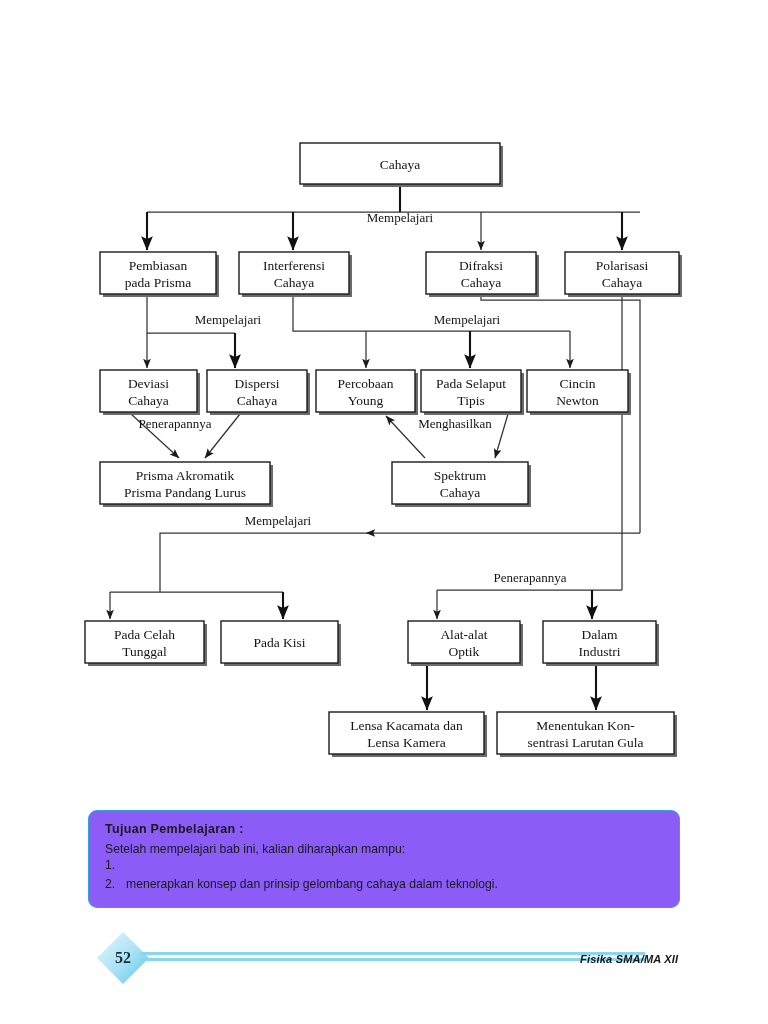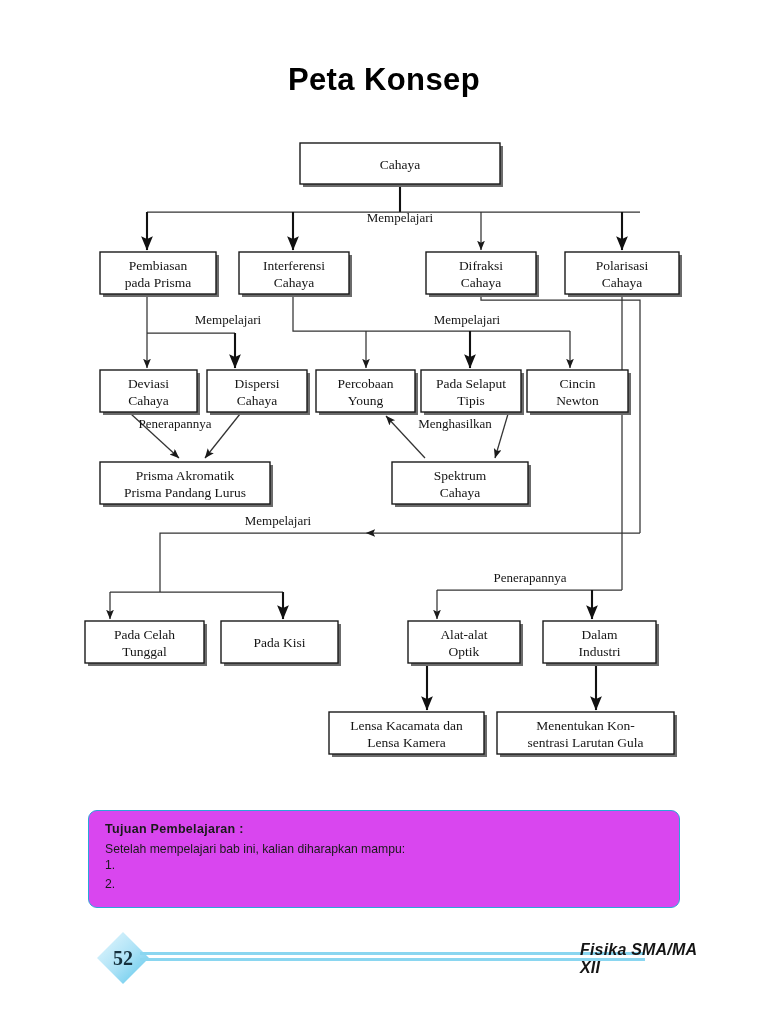--- a/index.html
+++ b/index.html
@@ -41,21 +41,21 @@
     fill:#141414;
     text-anchor:middle;
   }
 
   
   .objective-box{
     position:absolute;
     left:88px;top:810px;
     width:592px;
     box-sizing:border-box;
-    background:#d946ef;
+    background:#8b5cf6;
     border:1.6px solid #2ba6d9;
     border-radius:9px;
     padding:11px 16px 13px 16px;
     font-family:"Liberation Sans", sans-serif;
     color:#1a1a1a;
   }
   .objective-title{
     font-weight:bold;font-size:12.5px;
     margin-bottom:6px;letter-spacing:0.3px;
   }
@@ -70,38 +70,37 @@
   
   .footer{position:absolute;left:0;top:925px;width:768px;height:70px;}
   .page-badge{
     position:absolute;left:96px;top:6px;
     width:54px;height:54px;
   }
   .page-num{
     position:absolute;left:96px;top:6px;width:54px;height:54px;
     display:flex;align-items:center;justify-content:center;
     font-family:"Liberation Serif", serif;
-    font-weight:bold;font-size:20px;color:#15303d;
+    font-weight:bold;font-size:16px;color:#15303d;
   }
   .rule{position:absolute;left:140px;top:25px;width:505px;height:15px;}
   .footer-label{
-    position:absolute;left:580px;top:16px;width:130px;
+    position:absolute;left:580px;top:28px;width:130px;
     font-family:"Liberation Sans", sans-serif;
     font-style:italic;font-weight:bold;
-    font-size:16px;color:#151515;
+    font-size:11px;color:#151515;
     letter-spacing:0.2px;
     text-align:left;
   }
 </style>
 </head>
 <body>
 
 <div id="page">
 
-  <div class="page-title">Peta Konsep</div>
 
   <svg id="diagram" viewBox="0 0 768 800">
     <defs>
       <marker id="arr" markerWidth="9" markerHeight="9" refX="7.4" refY="3.1" orient="auto" markerUnits="strokeWidth">
         <path d="M0,0 L7.6,3.1 L0,6.2 L1.6,3.1 z" fill="#1a1a1a"></path>
       </marker>
       <marker id="arrb" markerWidth="8" markerHeight="8" refX="6.6" refY="2.8" orient="auto" markerUnits="strokeWidth">
         <path d="M0,0 L6.8,2.8 L0,5.6 L1.4,2.8 z" fill="#111111"></path>
       </marker>
     </defs>
@@ -271,20 +270,21 @@
 
   <div class="objective-box">
     <div class="objective-title">Tujuan  Pembelajaran  :</div>
     <div class="objective-intro">Setelah mempelajari bab ini, kalian diharapkan mampu:</div>
     <ul class="objective-list" id="objective-list">
         <li>
           <span class="num">1.</span>
         </li>
         <li>
           <span class="num">2.</span>
+          <span>menerapkan konsep dan prinsip gelombang cahaya dalam teknologi.</span>
         </li>
       </ul>
   </div>
 
   <div class="footer">
     <svg class="page-badge" viewBox="0 0 54 54">
       <defs>
         <linearGradient id="badgeGrad" x1="0" y1="0" x2="1" y2="1">
           <stop offset="0%" stop-color="#e8f8fe"></stop>
           <stop offset="55%" stop-color="#a9e1f6"></stop>

